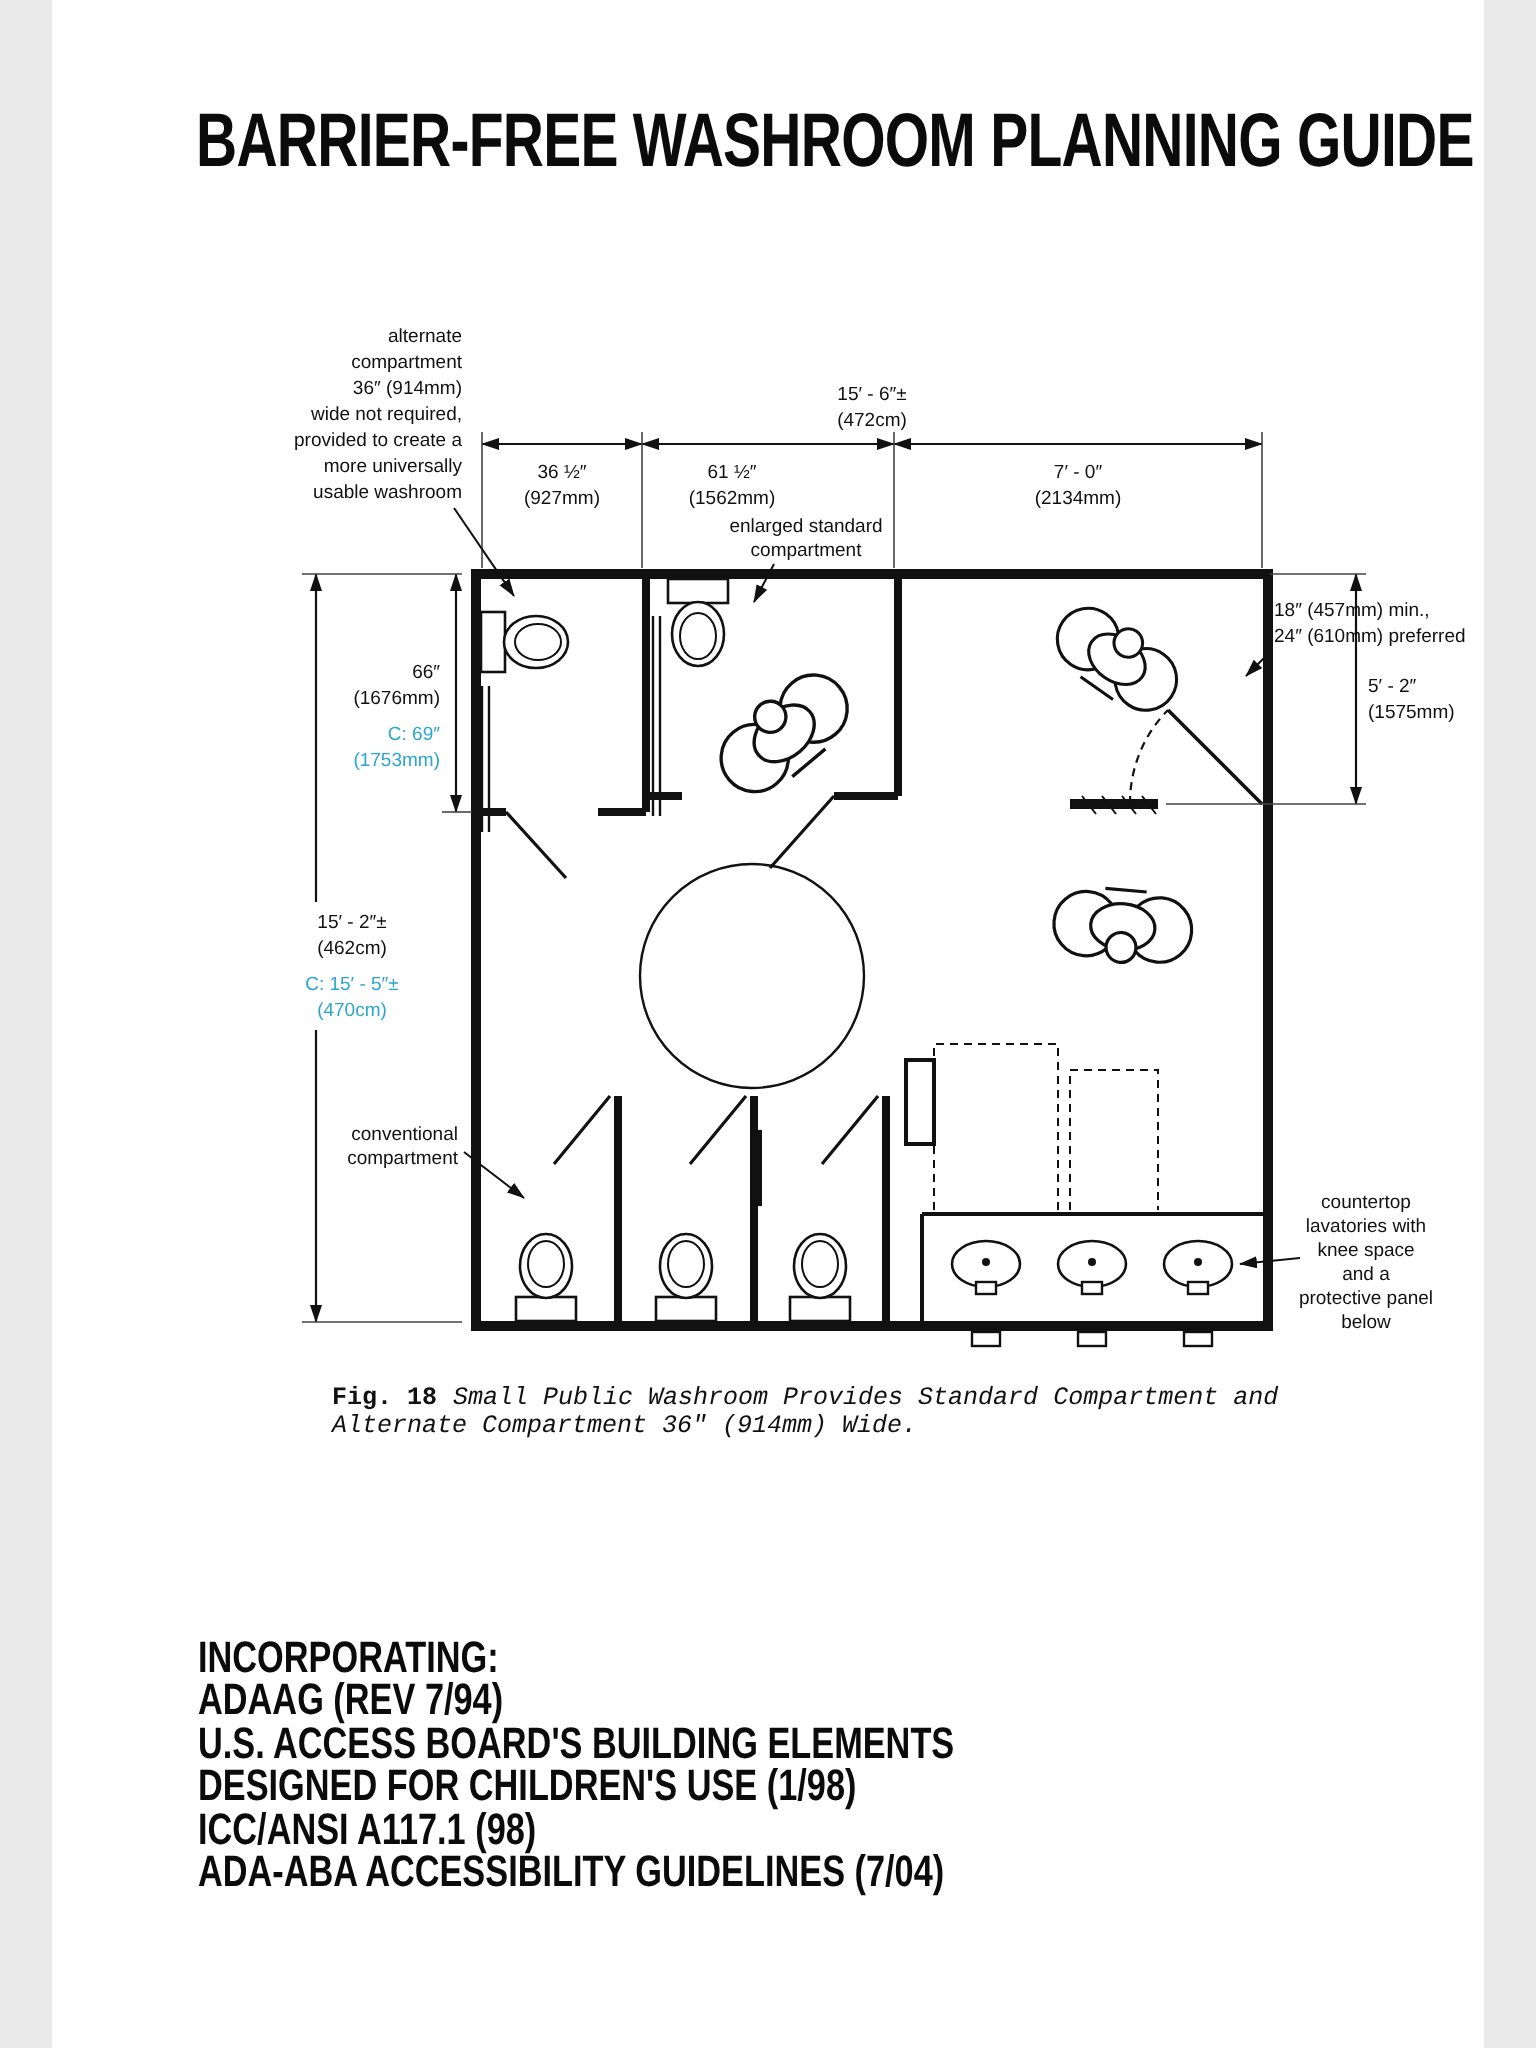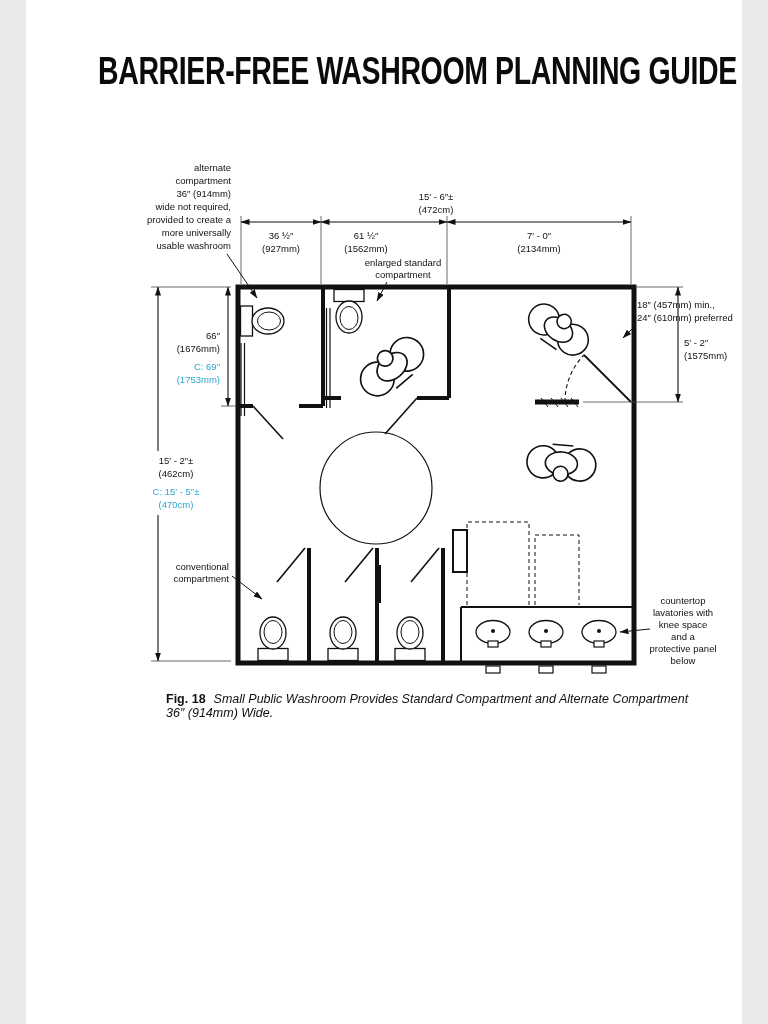--- a/index.html
+++ b/index.html
@@ -11,21 +11,21 @@
   .title{
     position:absolute;left:72px;top:50px;
     font-size:38px;font-weight:bold;letter-spacing:-0.5px;white-space:nowrap;
     transform:scaleX(0.75);transform-origin:left top;color:#0b0b0b;
   }
   .plan-svg{position:absolute;left:105px;top:158px;}
   svg text{font-family:"Liberation Sans",sans-serif;font-size:9.5px;fill:#111;}
   svg text.cyan{fill:#2BA7CF;}
   .caption{
     position:absolute;left:140px;top:692px;width:540px;
-    font-family:Liberation Sans, sans-serif;font-size:12.5px;color:#111;
+    font-family:Liberation Mono, monospace;font-size:12.5px;color:#111;
   }
   .caption .fig{font-weight:bold;font-style:normal;margin-right:8px;}
   .caption .cap-text{font-style:italic;}
   .footer-block{position:absolute;left:73px;top:818px;}
   .footer-line{
     font-size:22px;font-weight:bold;line-height:21.4px;white-space:nowrap;
     transform:scaleX(0.78);transform-origin:left top;color:#0b0b0b;
   }
   .logo-wrap{position:absolute;left:584px;top:887px;width:140px;text-align:center;}
   .logo-tagline{
@@ -217,15 +217,23 @@
       <text x="552" y="482" text-anchor="middle">and a</text>
       <text x="552" y="494" text-anchor="middle">protective panel</text>
       <text x="552" y="506" text-anchor="middle">below</text>
     </g>
   </svg>
 
   <div class="caption">
     <span class="fig">Fig. 18</span><span class="cap-text">Small Public Washroom Provides Standard Compartment and Alternate Compartment 36″ (914mm) Wide.</span>
   </div>
 
+  <div class="footer-block">
+    <div class="footer-line">INCORPORATING:</div>
+    <div class="footer-line">ADAAG (REV 7/94)</div>
+    <div class="footer-line">U.S. ACCESS BOARD'S BUILDING ELEMENTS</div>
+    <div class="footer-line">DESIGNED FOR CHILDREN'S USE (1/98)</div>
+    <div class="footer-line">ICC/ANSI A117.1 (98)</div>
+    <div class="footer-line">ADA-ABA ACCESSIBILITY GUIDELINES (7/04)</div>
+  </div>
 
 
 </div>
 
 </body></html>

